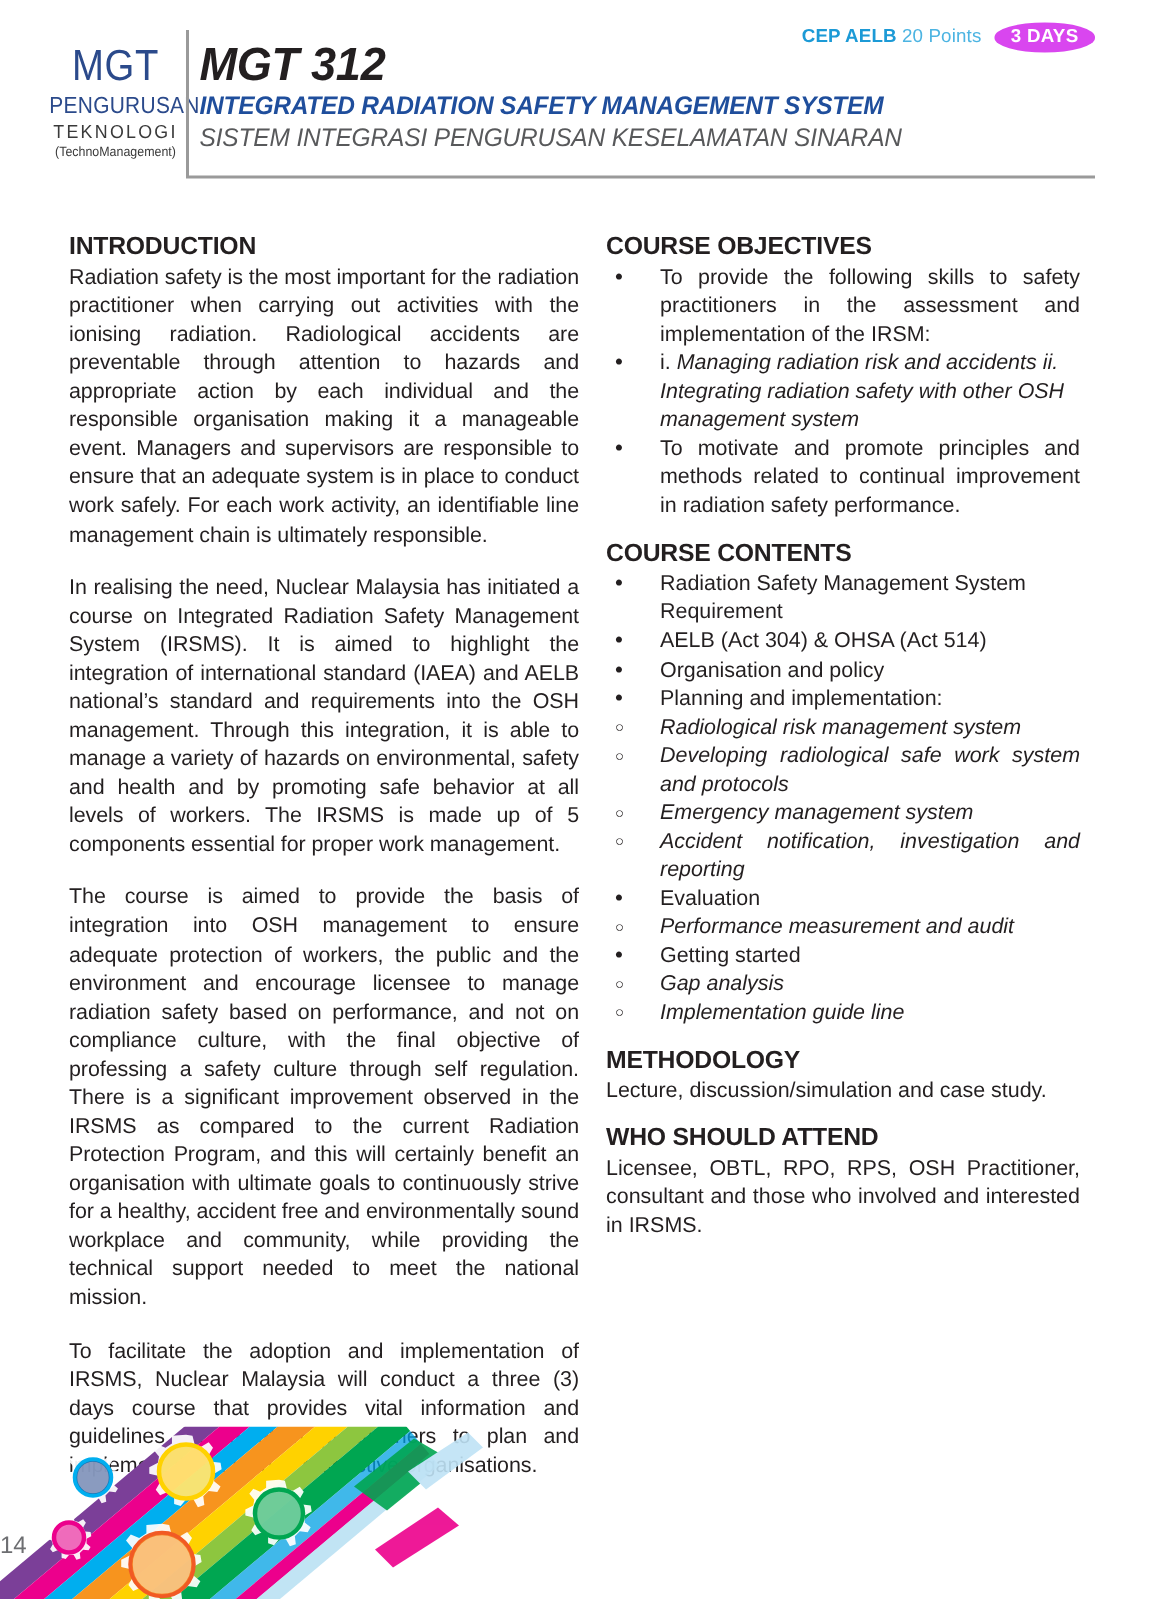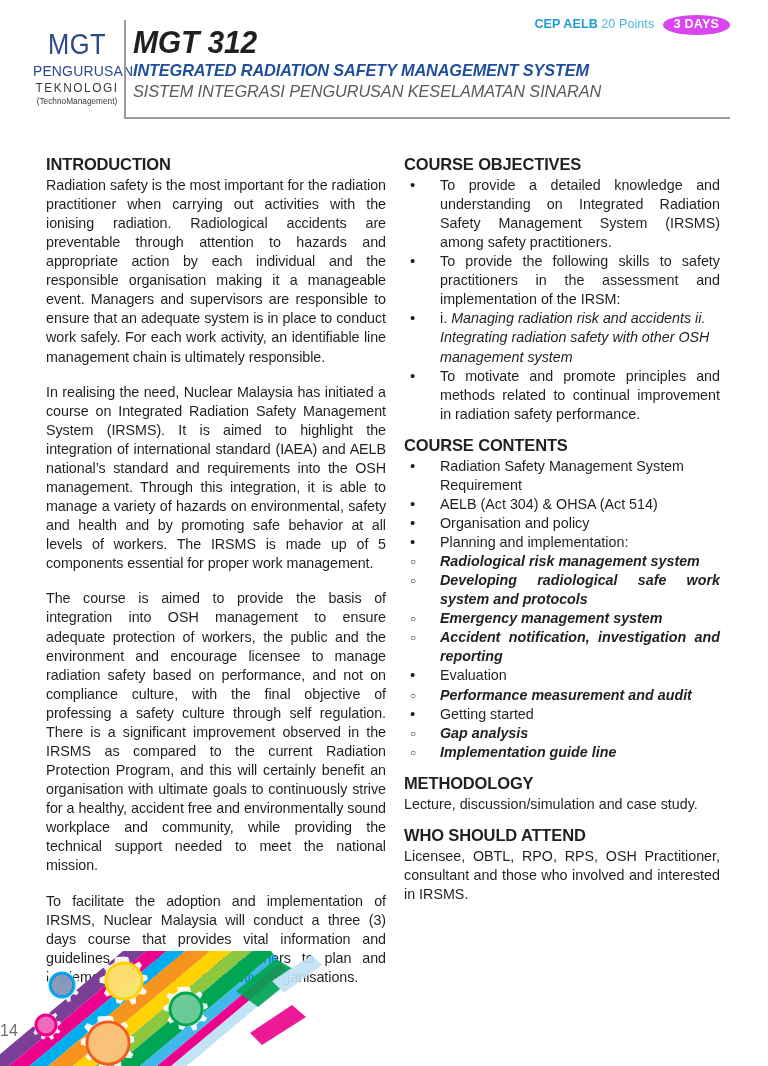--- a/index.html
+++ b/index.html
@@ -212,21 +212,20 @@
     color: #231f20;
   }
   li.just { text-align: justify; text-justify: inter-word; }
   li.noj  { text-align: left; }
   .ital { font-style: italic; }
 
   ul.sub {
     margin: 0;
     padding: 0;
     list-style: none;
-    font-weight: bold;
   }
   ul.sub > li {
     position: relative;
     padding-left: 36px;
     font-size: 14.3px;
     line-height: 1.335;
     font-style: italic;
     color: #231f20;
   }
   ul.sub > li::before {
@@ -295,21 +294,20 @@
   <p class="body">Radiation safety is the most important for the radiation practitioner when carrying out activities with the ionising radiation. Radiological accidents are preventable through attention to hazards and appropriate action by each individual and the responsible organisation making it a manageable event. Managers and supervisors are responsible to ensure that an adequate system is in place to conduct work safely. For each work activity, an identifiable line management chain is ultimately responsible.</p>
   <p class="body">In realising the need, Nuclear Malaysia has initiated a course on Integrated Radiation Safety Management System (IRSMS). It is aimed to highlight the integration of international standard (IAEA) and AELB national’s standard and requirements into the OSH management. Through this integration, it is able to manage a variety of hazards on environmental, safety and health and by promoting safe behavior at all levels of workers. The IRSMS is made up of 5 components essential for proper work management.</p>
   <p class="body">The course is aimed to provide the basis of integration into OSH management to ensure adequate protection of workers, the public and the environment and encourage licensee to manage radiation safety based on performance, and not on compliance culture, with the final objective of professing a safety culture through self regulation. There is a significant improvement observed in the IRSMS as compared to the current Radiation Protection Program, and this will certainly benefit an organisation with ultimate goals to continuously strive for a healthy, accident free and environmentally sound workplace and community, while providing the technical support needed to meet the national mission.</p>
   <p class="body last">To facilitate the adoption and implementation of IRSMS, Nuclear Malaysia will conduct a three (3) days course that provides vital information and guidelines for radiation practitioners to plan and implement IRSM in their respective organisations.</p>
 </div>
 
 <div class="col col-right">
 
   <h2 class="section">COURSE OBJECTIVES</h2>
   <ul class="bul">
-    <li class="just">To provide a detailed knowledge and understanding on Integrated Radiation Safety Management System (IRSMS) among safety practitioners.</li>
     <li class="just">To provide the following skills to safety practitioners in the assessment and implementation of the IRSM:</li>
     <li class="noj"><span>i. </span><span class="ital">Managing radiation risk and accidents ii. Integrating radiation safety with other OSH management system</span></li>
     <li class="just">To motivate and promote principles and methods related to continual improvement in radiation safety performance.</li>
   </ul>
 
   <h2 class="section section-gap">COURSE CONTENTS</h2>
   <ul class="bul">
     <li class="noj">Radiation Safety Management System Requirement</li>
     <li class="noj">AELB (Act 304) &amp; OHSA (Act 514)</li>
     <li class="noj">Organisation and policy</li>

